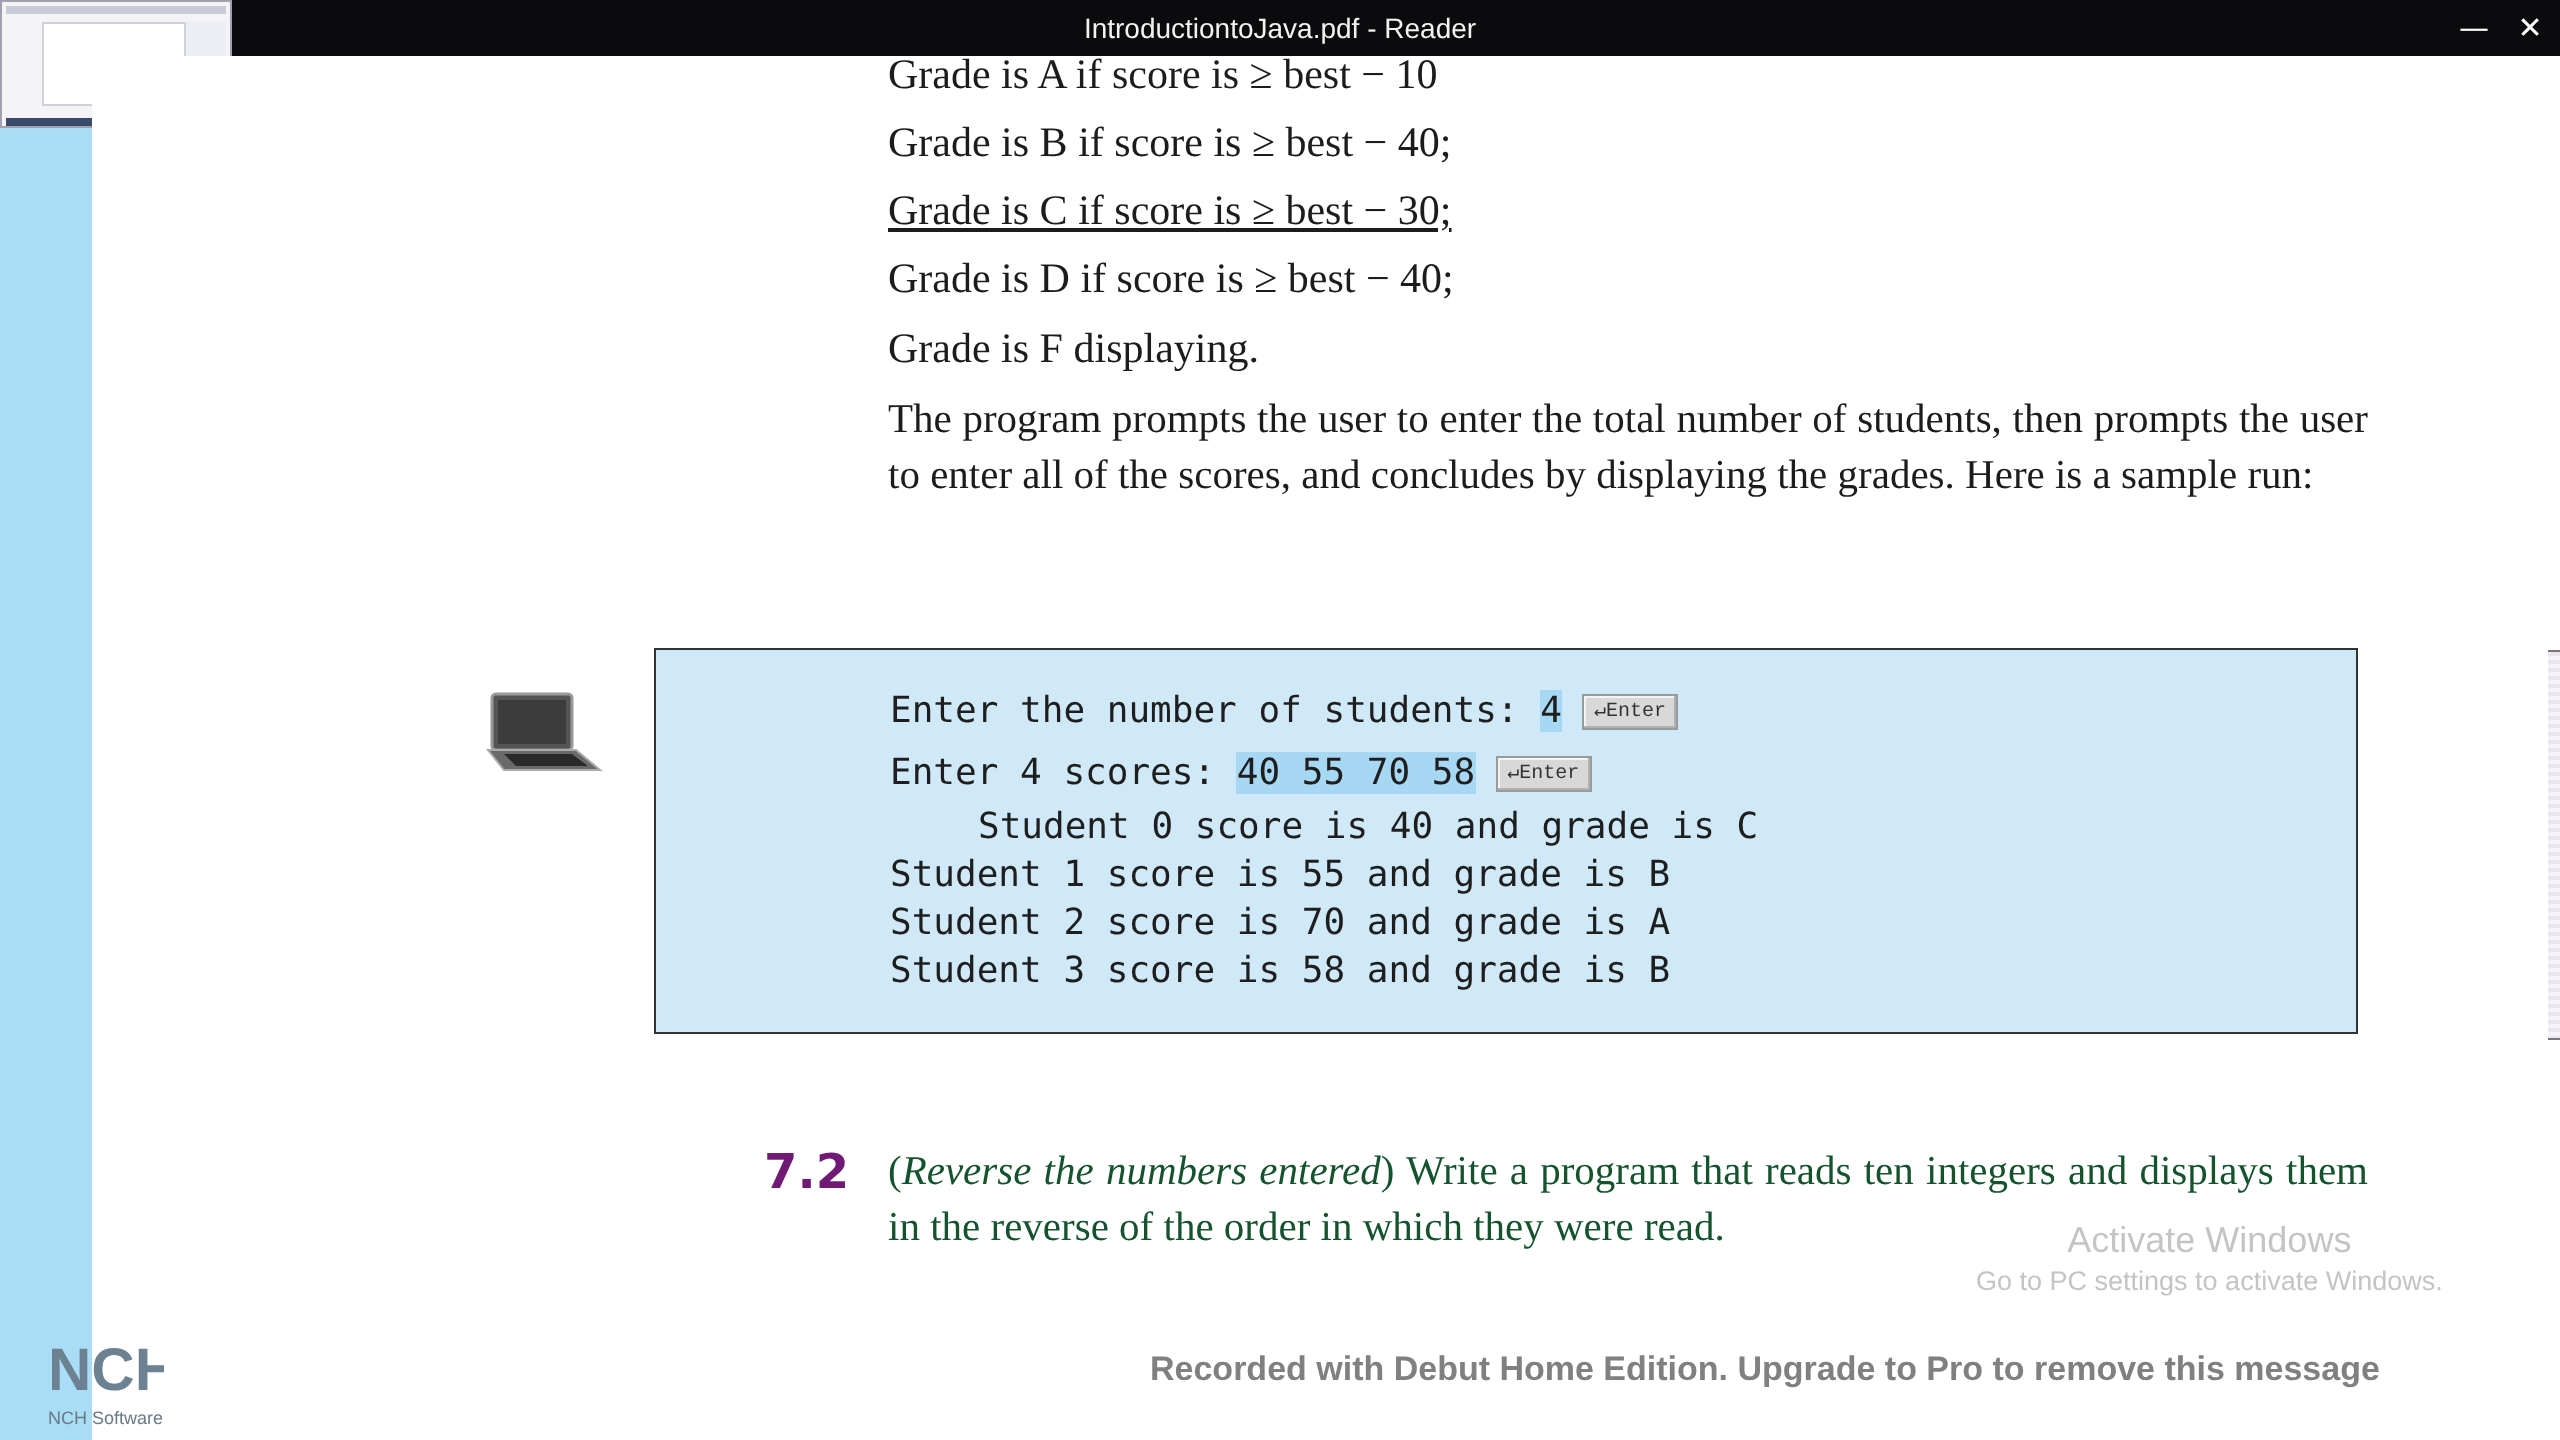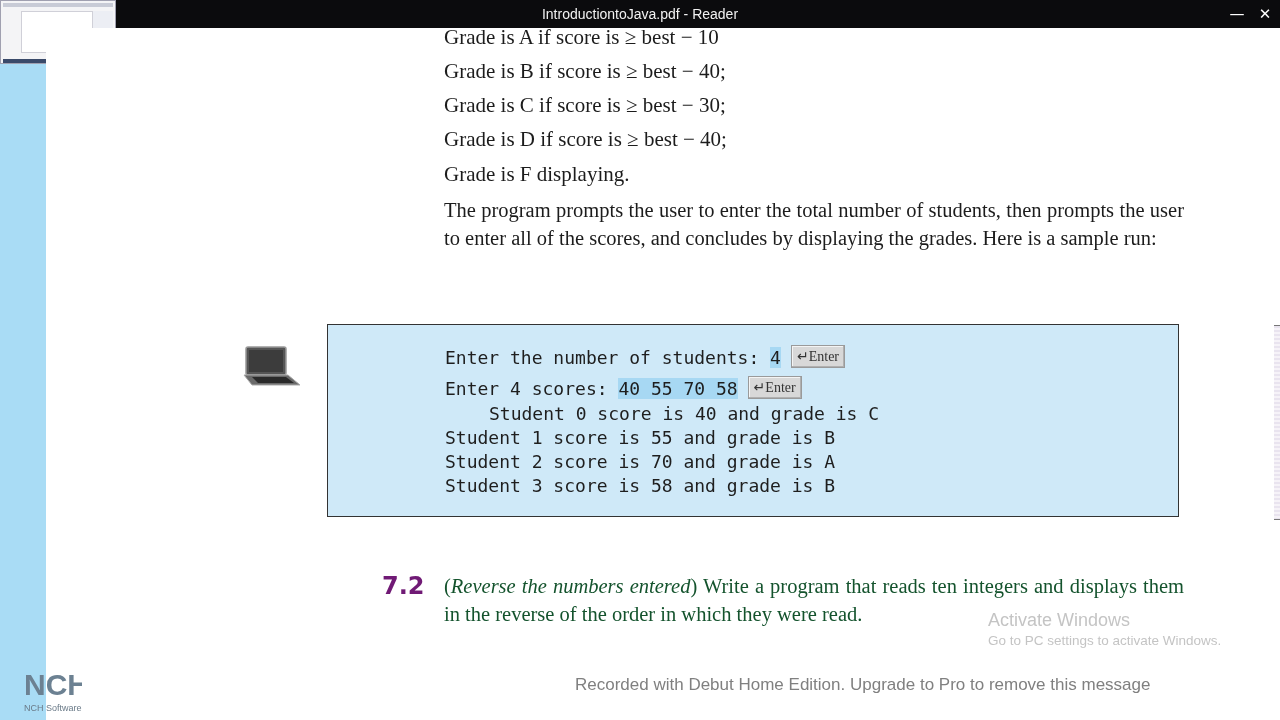--- a/index.html
+++ b/index.html
@@ -41,39 +41,39 @@
   .console {
     position:absolute; left:327px; top:324px; width:852px; height:193px;
     background:#cfe9f8; border:1.5px solid #333; box-sizing:border-box;
   }
   .console .line {
     position:absolute; left:117px; font-family:"DejaVu Sans Mono", monospace; font-size:18px;
     color:#1e1e1e; white-space:pre;
   }
   .hl { background:#a7d8f3; }
   .enter-key {
-    display:inline-block; font-family:Liberation Serif, serif; font-size:14px;
+    display:inline-block; font-family:Liberation Mono, monospace; font-size:10px;
     background:#d8d8d8; border:1px solid #9a9a9a; padding:2px 5px; margin-left:10px;
     vertical-align:3px; color:#333; box-shadow:inset -1px -1px 0 #b0b0b0, inset 1px 1px 0 #f4f4f4;
   }
   .ex-num {
     position:absolute; left:382px; top:572px; font-family:"DejaVu Sans", sans-serif;
     font-weight:bold; font-size:24px; color:#701a75;
   }
   .ex-text {
     position:absolute; left:444px; top:572px; width:740px; font-size:20.5px; line-height:28px;
     color:#14532d; text-align:justify;
   }
   .activate {
     position:absolute; left:988px; top:610px; color:#c4c4c4; font-family:"Liberation Sans", sans-serif;
   }
-  .activate .t1 { font-size:18px; }
+  .activate .t1 { font-size:18px;text-align:center; }
   .activate .t2 { font-size:13.5px; margin-top:2px; }
   .watermark {
-    position:absolute; left:575px; top:675px; font-family:"Liberation Sans", sans-serif; font-weight:normal;
+    position:absolute; left:575px; top:675px; font-family:"Liberation Sans", sans-serif; font-weight:bold;
     font-size:17px; color:#808080;
   }
   .nch { position:absolute; left:24px; top:668px; }
   .nch .sub { font-family:"Liberation Sans", sans-serif; font-size:9px; color:#6a7a88; margin-top:1px; }
   .scroll-strip {
     position:absolute; left:1274px; top:325px; width:6px; height:193px;
     background:repeating-linear-gradient(#e9e4ef 0 2px,#f6f3f8 2px 4px); border-top:1px solid #777; border-bottom:1px solid #777;
   }
 </style>
 </head>
@@ -91,21 +91,21 @@
   <div class="bar" style="left:92px;top:10px;width:20px;height:40px;background:#eceef4;"></div>
   <div class="bar" style="left:2px;top:58px;width:110px;height:4px;background:#3a4a6a;"></div>
 </div>
 
 <div class="left-strip"></div>
 
 <div class="page"></div>
 
 <div class="para-line" style="top:25px;">Grade is A if score is ≥ best − 10</div>
 <div class="para-line" style="top:59px;">Grade is B if score is ≥ best − 40;</div>
-<div class="para-line" style="top:93px;">Grade is C if score is ≥ best − 30;</div>
+<div class="para-line" style="top:93px;text-decoration:underline;">Grade is C if score is ≥ best − 30;</div>
 <div class="para-line" style="top:127px;">Grade is D if score is ≥ best − 40;</div>
 <div class="para-line" style="top:162px;">Grade is F displaying.</div>
 
 <div class="body-text">The program prompts the user to enter the total number of students, then prompts the user to enter all of the scores, and concludes by displaying the grades. Here is a sample run:</div>
 
 <div class="laptop">
   <svg width="60" height="46" viewBox="0 0 60 46">
     <rect x="4" y="2" width="40" height="28" rx="2" fill="#555" stroke="#999" stroke-width="1.5"></rect>
     <rect x="7" y="5" width="34" height="22" fill="#3c3c3c"></rect>
     <polygon points="2,30 46,30 58,40 10,40" fill="#6a6a6a" stroke="#aaa" stroke-width="1"></polygon>

